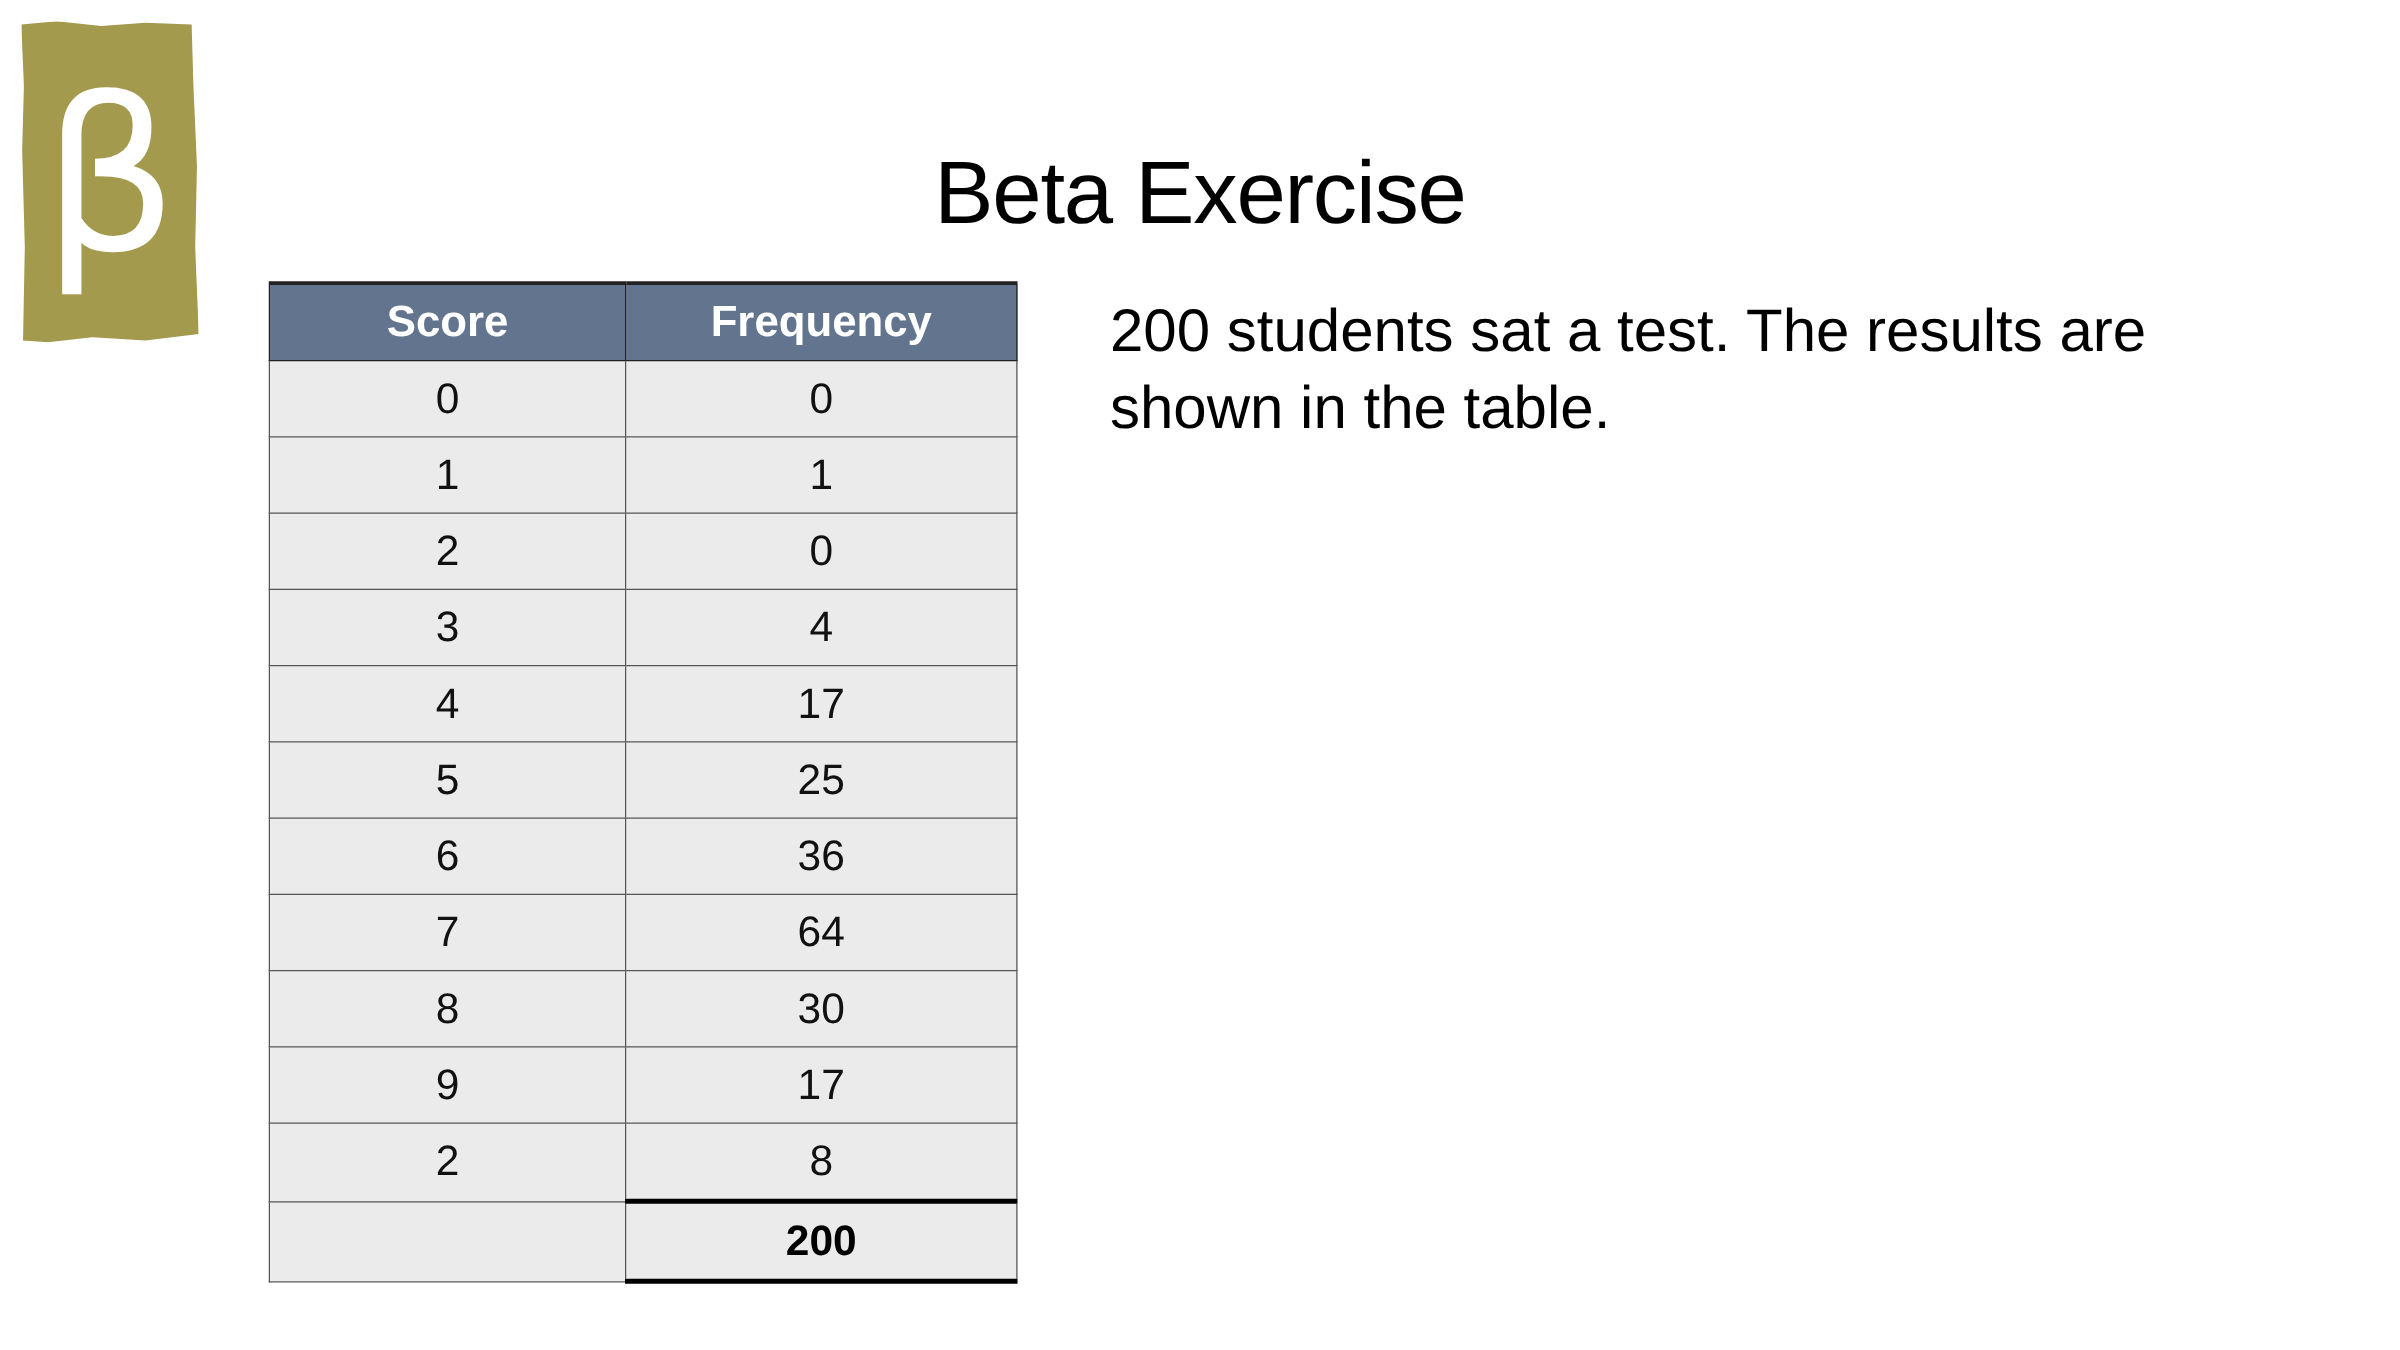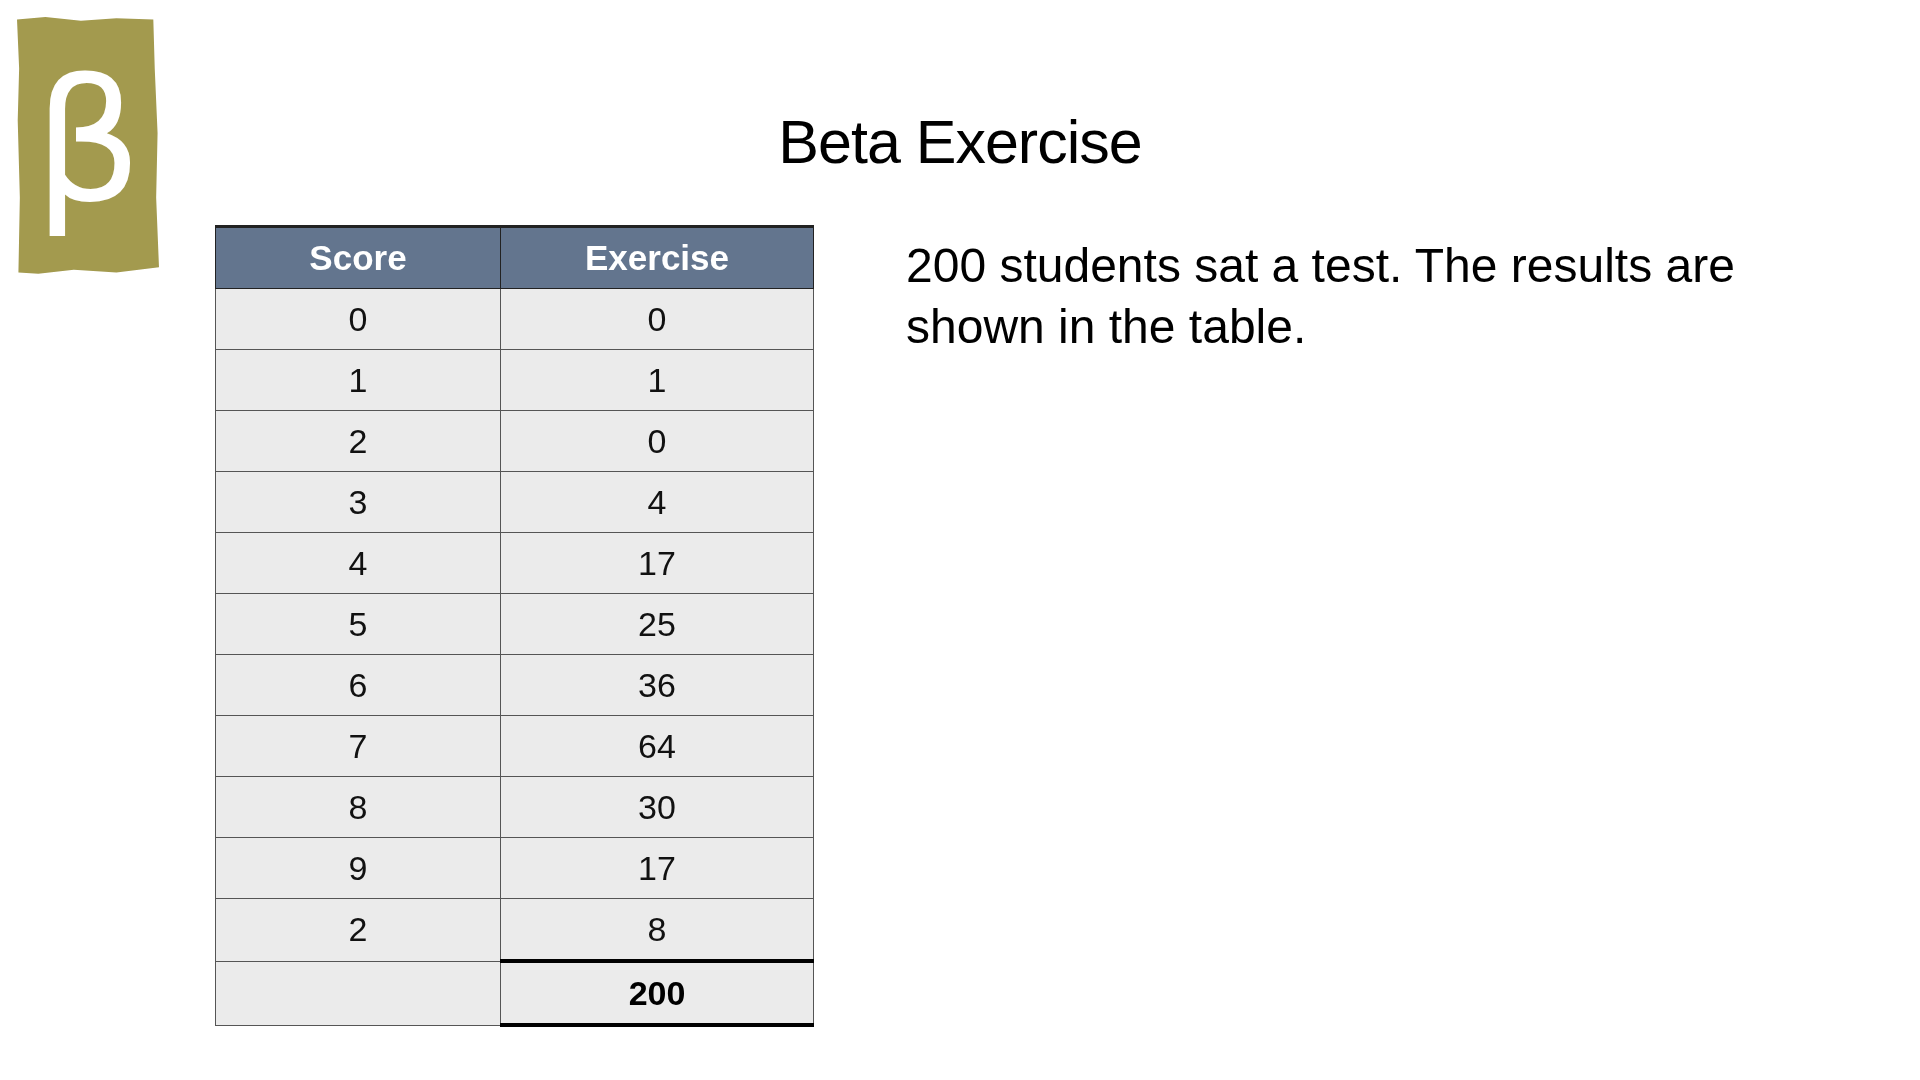--- a/index.html
+++ b/index.html
@@ -12,21 +12,21 @@
     background: #a39a4e;
     clip-path: polygon(0% 1%, 20% 0%, 45% 1.5%, 70% 0.5%, 96% 1%, 97% 20%, 99% 45%, 98% 70%, 100% 97%, 70% 99%, 40% 98%, 15% 99.5%, 1% 99%, 2% 70%, 0.5% 40%, 1.5% 20%);
   }
   .logo-glyph {
     position: absolute; left: 0; top: 40px; width: 100%; text-align: center;
     color: #ffffff; font-family: "DejaVu Sans", sans-serif; font-size: 170px; line-height: 1;
     font-weight: normal;
   }
   .title {
     position: absolute; left: 0; width: 1920px; top: 68px; text-align: center;
-    font-size: 61px; font-weight: normal; line-height: 1.1; letter-spacing: -1px;
+    font-size: 71px; font-weight: normal; line-height: 1.1; letter-spacing: -1px;
   }
   table.freq {
     position: absolute; left: 215px; top: 225px; border-collapse: collapse;
     font-size: 34px;
   }
   table.freq th, table.freq td {
     height: 60px; padding: 0; text-align: center; vertical-align: middle;
     border: 1.5px solid #555;
   }
   table.freq th {
@@ -37,40 +37,40 @@
   table.freq col.c1 { width: 285px; }
   table.freq col.c2 { width: 313px; }
   table.freq td.sep { border-left: 1.5px solid #111; }
   table.freq tr.total td.totalval {
     font-weight: bold; border-top: 4px solid #000; border-bottom: 4px solid #000; color: #000;
   }
   .question {
     position: absolute; left: 888px; top: 235px; width: 900px;
     font-size: 48px; line-height: 61px; font-weight: normal;
   }
-  .question p { margin: 0 0 61px 18px; }
+  .question p { margin: 0 0 61px 0; }
 </style>
 </head>
 <body>
 
 <div class="logo">
   <div class="logo-glyph">β</div>
 </div>
 
 <h1 class="title">Beta Exercise</h1>
 
 <table class="freq">
   <colgroup>
       <col class="c1">
       <col class="c2">
     </colgroup>
   <thead>
     <tr>
       <th>Score</th>
-      <th>Exercise</th>
+      <th>Frequency</th>
     </tr>
   </thead>
   <tbody id="tbody">
     <tr>
         <td>0</td>
         <td class="sep">0</td>
       </tr>
     <tr>
         <td>1</td>
         <td class="sep">1</td>

